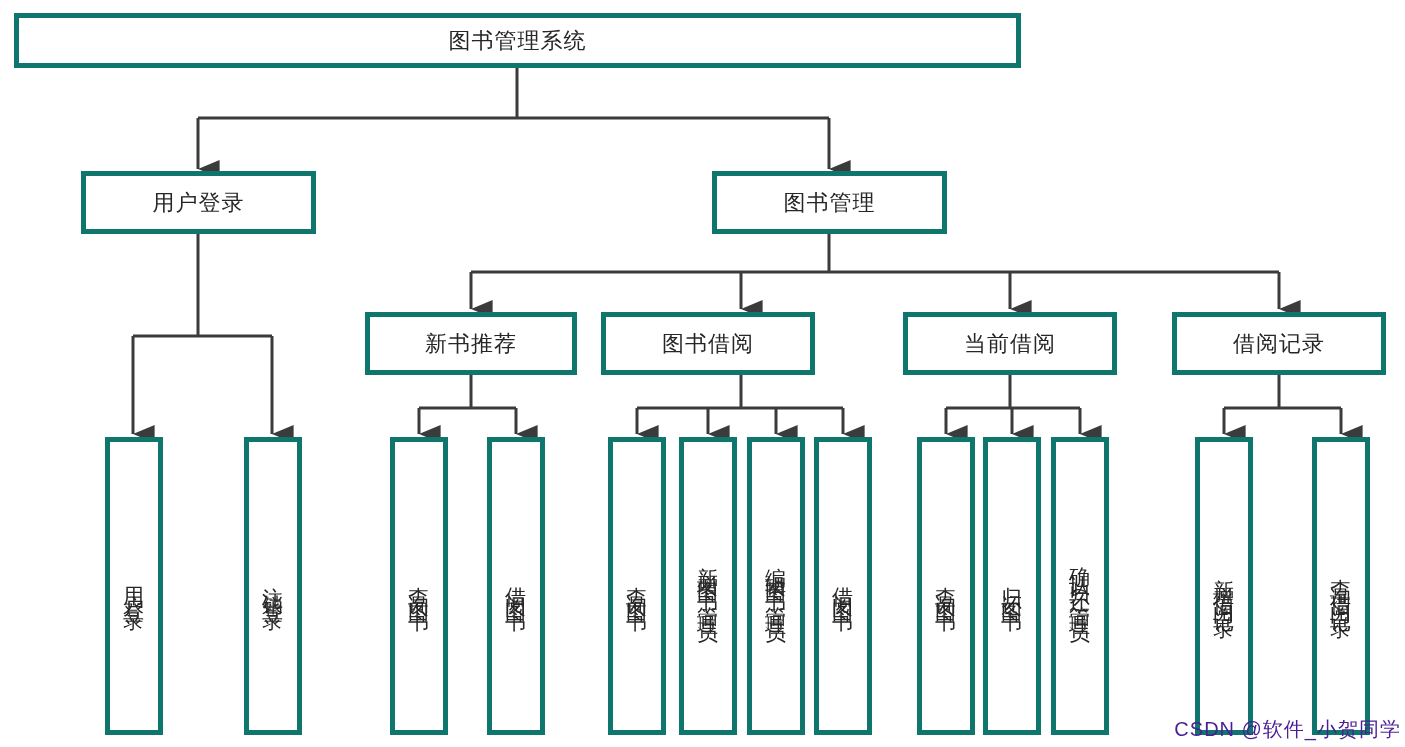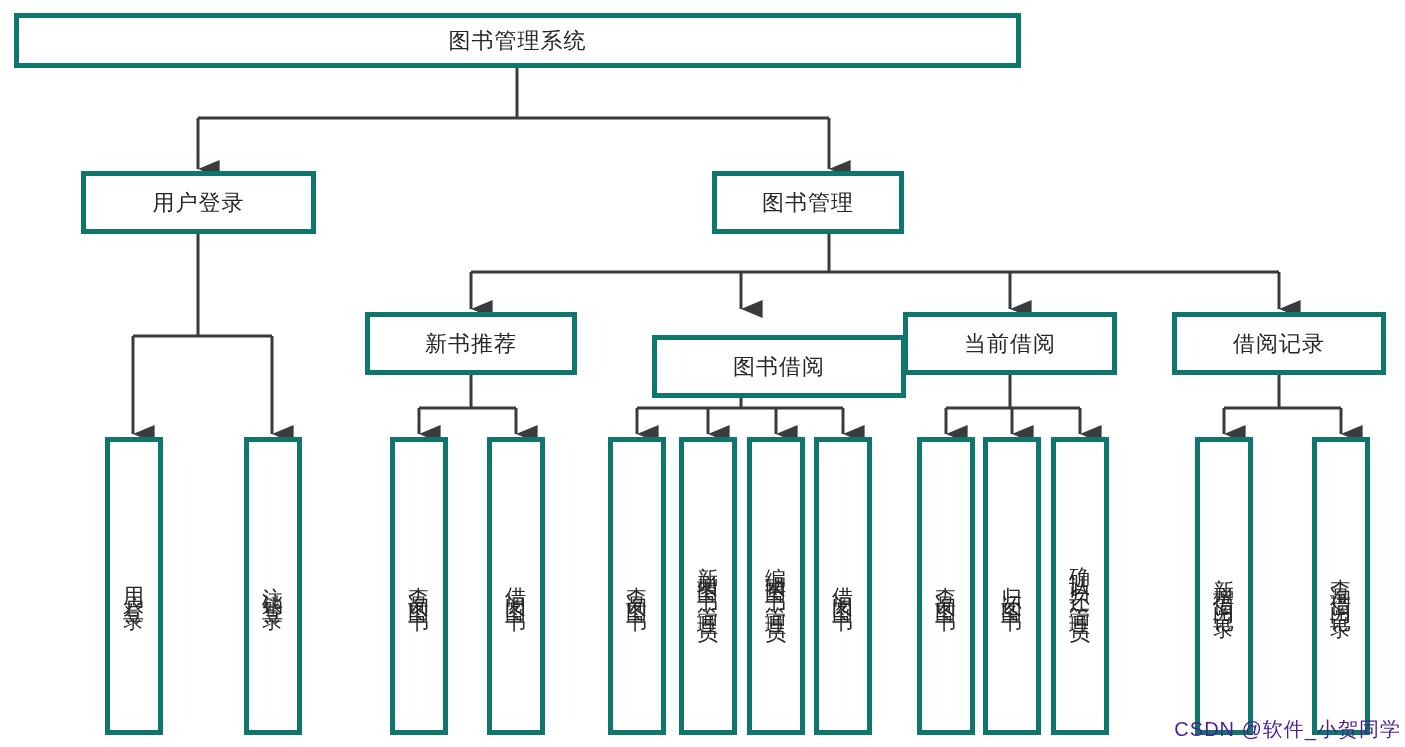--- a/index.html
+++ b/index.html
@@ -101,28 +101,28 @@
     </g>
   </svg>
 
   <div class="box h-label" style="left:14px; top:13px; width:1007px; height:55px;">
     <span>图书管理系统</span>
   </div>
 
   <div class="box h-label lvl" style="left:81px; top:171px; width:235px;">
     <span>用户登录</span>
   </div>
-  <div class="box h-label lvl" style="left:712px; top:171px; width:192px;">
+  <div class="box h-label lvl" style="left:712px; top:171px; width:235px;">
     <span>图书管理</span>
   </div>
 
   <div class="box h-label lvl" style="left:365px; top:312px; width:212px;">
     <span>新书推荐</span>
   </div>
-  <div class="box h-label lvl" style="left:652px; top:312px; width:254px;margin-top:23px;">
+  <div class="box h-label lvl" style="left:601px; top:312px; width:214px;">
     <span>图书借阅</span>
   </div>
   <div class="box h-label lvl" style="left:903px; top:312px; width:214px;">
     <span>当前借阅</span>
   </div>
   <div class="box h-label lvl" style="left:1172px; top:312px; width:214px;">
     <span>借阅记录</span>
   </div>
 
   <div class="box leaf" style="left:105px;">

